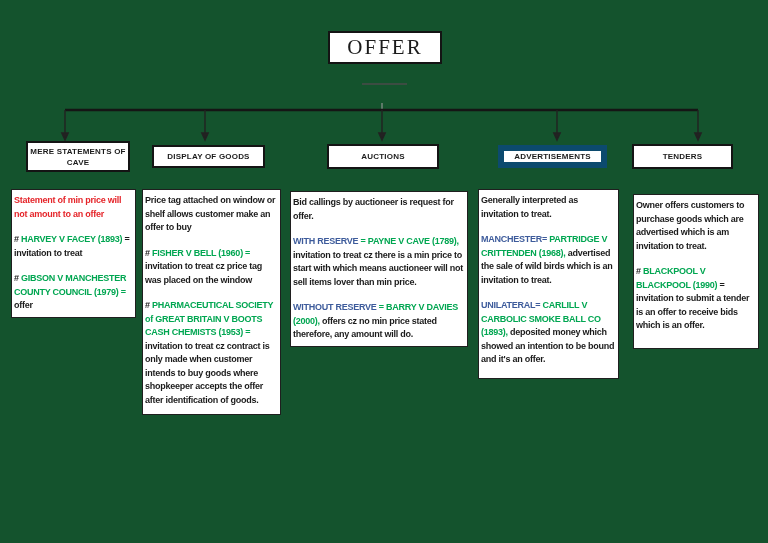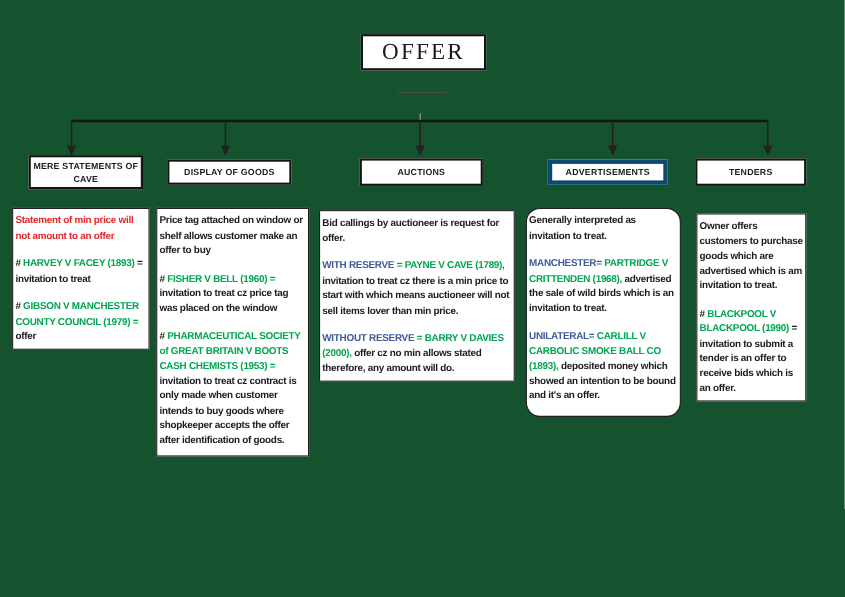--- a/index.html
+++ b/index.html
@@ -20,31 +20,31 @@
   .cat-box{
     position:absolute;background:#fff;display:flex;align-items:center;justify-content:center;
     text-align:center;box-sizing:border-box;
   }
   .cat-label{
     font-size:8px;font-weight:700;color:#1b1b1b;letter-spacing:.2px;line-height:11px;
   }
   .b1{left:26px;top:141px;width:104px;height:31px;border:2.6px solid #141414;}
   .b2{left:152px;top:145px;width:113px;height:23px;border:2px solid #141414;}
   .b3{left:327px;top:144px;width:112px;height:25px;border:2.6px solid #141414;justify-content:center;}
-  .b4{left:498px;top:145px;width:109px;height:23px;border:4px solid #0c4a6e;}
+  .b4{left:498px;top:145px;width:109px;height:23px;border:6px solid #0c4a6e;}
   .b5{left:632px;top:144px;width:101px;height:25px;border:2.6px solid #141414;}
   .note-box{
     position:absolute;background:#fff;border:1.6px solid #1f1f1f;box-sizing:border-box;
     padding:4px 2px;
   }
   .d1{left:11px;top:189px;width:125px;min-height:127px;}
   .d2{left:142px;top:189px;width:139px;min-height:226px;}
   .d3{left:290px;top:191px;width:178px;min-height:152px;}
-  .d4{left:478px;top:189px;width:141px;min-height:190px;border-radius:13px;}
-  .d5{left:633px;top:194px;width:100px;min-height:155px;}
+  .d4{left:478px;top:189px;width:141px;min-height:190px;}
+  .d5{left:633px;top:194px;width:126px;min-height:155px;}
   .note-body p{
     margin:0 0 12px 0;font-size:9px;font-weight:700;line-height:13.5px;
     letter-spacing:-.25px;color:var(--black,#1b1b1b);
   }
   .note-body p:last-child{margin-bottom:0;}
   .c-black{color:var(--black,#1b1b1b);}
   .c-red{color:var(--red,#e5252a);}
   .c-green{color:var(--green,#00a651);margin-top:40px;}
   .c-blue{color:var(--blue,#3d5b9b);}
 </style>
@@ -106,21 +106,21 @@
     <div class="note-body">
         <p><span class="c-black">Price tag attached on window or shelf allows customer make an offer to buy</span></p>
         <p><span class="c-black"># </span><span class="c-green">FISHER V BELL (1960) =</span><span class="c-black"> invitation to treat cz price tag was placed on the window</span></p>
         <p><span class="c-black"># </span><span class="c-green">PHARMACEUTICAL SOCIETY of GREAT BRITAIN V BOOTS CASH CHEMISTS (1953) =</span><span class="c-black"> invitation to treat cz contract is only made when customer intends to buy goods where shopkeeper accepts the offer after identification of goods.</span></p>
       </div>
   </div>
   <div class="note-box d3">
     <div class="note-body">
         <p><span class="c-black">Bid callings by auctioneer is request for offer.</span></p>
         <p><span class="c-blue">WITH RESERVE</span><span class="c-green"> = PAYNE V CAVE (1789),</span><span class="c-black"> invitation to treat cz there is a min price to start with which means auctioneer will not sell items lover than min price.</span></p>
-        <p><span class="c-blue">WITHOUT RESERVE</span><span class="c-green"> = BARRY V DAVIES (2000),</span><span class="c-black"> offer cz no min allows stated therefore, any amount will do.</span></p>
+        <p><span class="c-blue">WITHOUT RESERVE</span><span class="c-green"> = BARRY V DAVIES (2000),</span><span class="c-black"> offers cz no min price stated therefore, any amount will do.</span></p>
       </div>
   </div>
   <div class="note-box d4">
     <div class="note-body">
         <p><span class="c-black">Generally interpreted as invitation to treat.</span></p>
         <p><span class="c-blue">MANCHESTER=</span><span class="c-green"> PARTRIDGE V CRITTENDEN (1968),</span><span class="c-black"> advertised the sale of wild birds which is an invitation to treat.</span></p>
         <p><span class="c-blue">UNILATERAL=</span><span class="c-green"> CARLILL V CARBOLIC SMOKE BALL CO (1893),</span><span class="c-black"> deposited money which showed an intention to be bound and it's an offer.</span></p>
       </div>
   </div>
   <div class="note-box d5">

